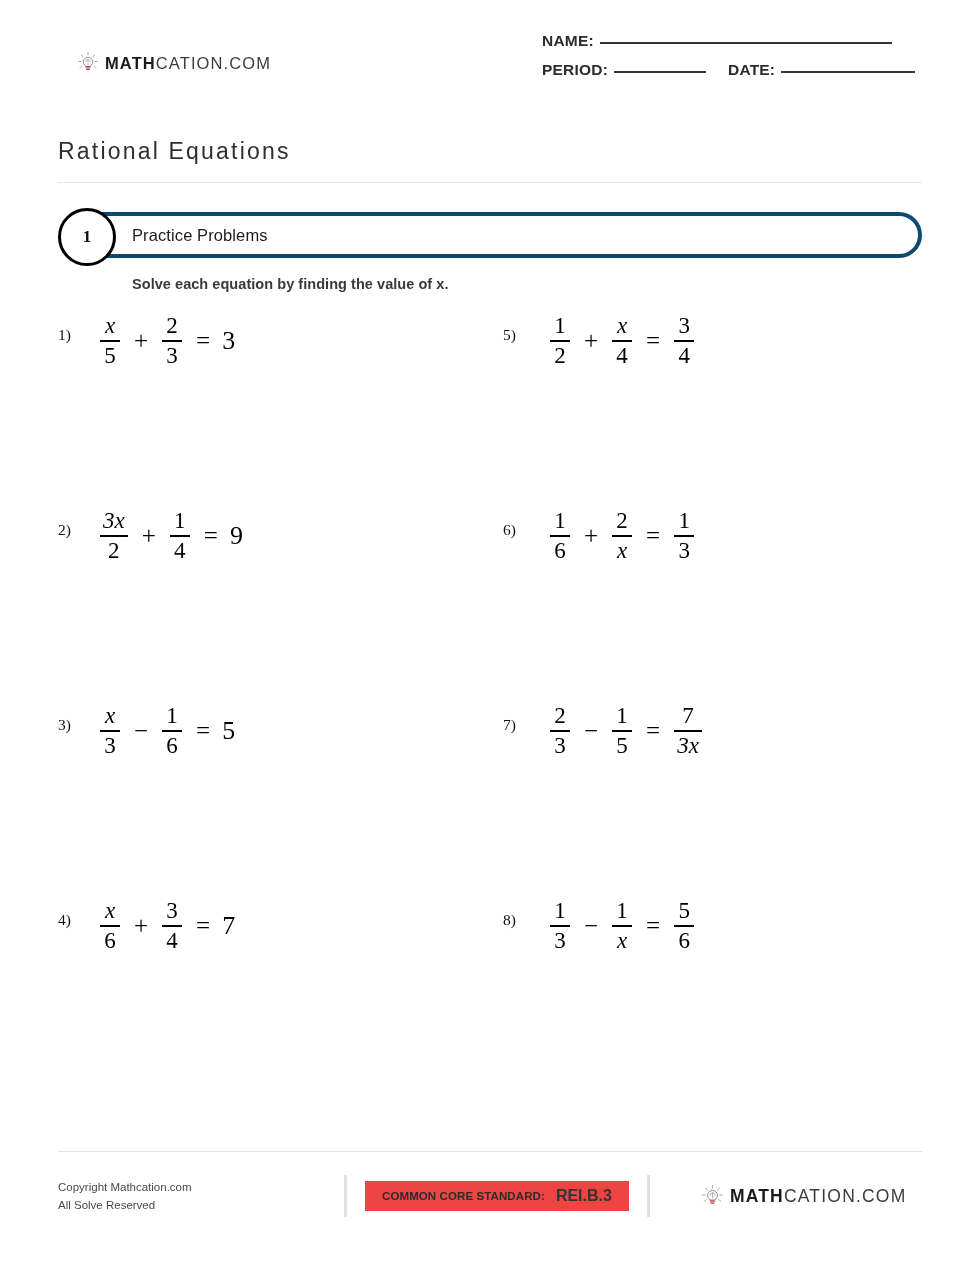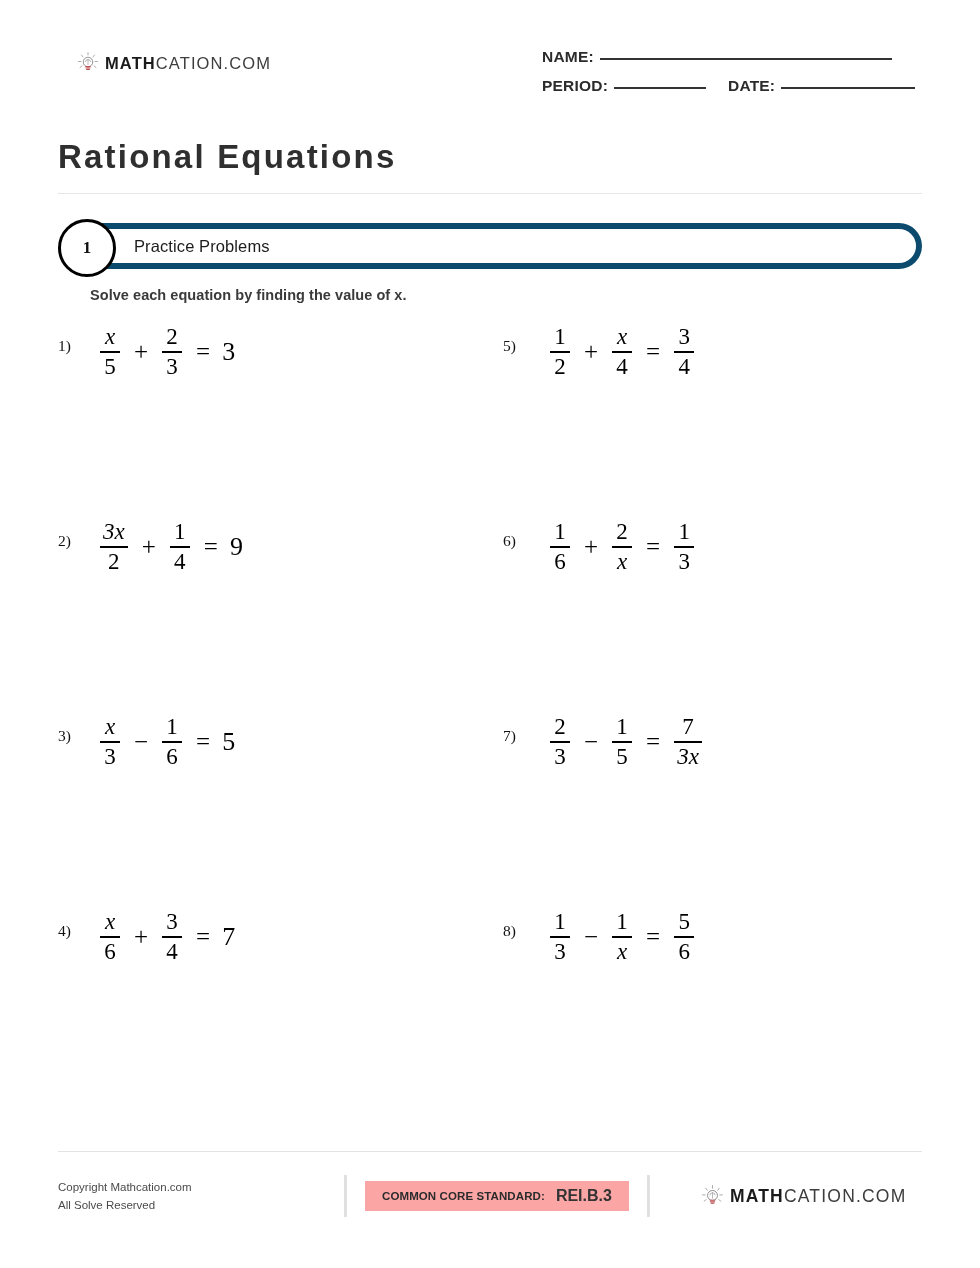--- a/index.html
+++ b/index.html
@@ -44,21 +44,21 @@
   .brand-text {
     font-size: 16.5px;
     letter-spacing: 1.1px;
     white-space: nowrap;
     color: #1a1a1a;
   }
   .brand-text .b1 { font-weight: bold; }
   .brand-text .b2 { font-weight: normal; color: #3d3d3d; text-align: center; }
 
   .fields {
-    margin-top: 16px;
+    margin-top: 0;
     width: 380px;
   }
   .field-row {
     display: flex;
     align-items: baseline;
     font-size: 15.5px;
     font-weight: bold;
     color: #2b2b2b;
     letter-spacing: .2px;
     margin-bottom: 11px;
@@ -70,22 +70,22 @@
     position: relative;
     top: -2px;
   }
   .rule.name { width: 292px; }
   .rule.period { width: 92px; }
   .rule.date { width: 134px; }
   .gap { width: 22px; }
 
   
   .title {
-    font-size: 33px;
-    font-weight: bold;
+    font-size: 23px;
+    font-weight: normal;
     letter-spacing: 2.2px;
     color: #2f2f2f;
     margin-top: 28px;
   }
   .divider {
     height: 1px;
     background: #e6e6e6;
     margin-top: 17px;
   }
   .subtitle {
@@ -101,21 +101,21 @@
     position: relative;
     margin-top: 29px;
     height: 46px;
   }
   .banner {
     position: absolute;
     left: 12px;
     right: 0;
     top: 0;
     height: 46px;
-    border: 6px solid #0c4a6e;
+    border: 4px solid #0c4a6e;
     border-radius: 23px;
     box-sizing: border-box;
     display: flex;
     align-items: center;
   }
   .banner-label {
     font-size: 16.5px;
     color: #1c1c1c;
     margin-left: 58px;
     letter-spacing: .1px;
@@ -136,21 +136,21 @@
     font-size: 17px;
     font-weight: bold;
     color: #111;
   }
 
   .instructions {
     font-size: 14.5px;
     font-weight: bold;
     color: #3a3a3a;
     margin-top: 18px;
-    margin-left: 32px;
+    margin-left: 74px;
     letter-spacing: .05px;
   }
 
   
   .problems {
     margin-top: 22px;
     display: grid;
     grid-template-columns: 445px 1fr;
     grid-auto-rows: 195px;
   }
@@ -229,21 +229,21 @@
     line-height: 1.6;
     width: 286px;
   }
   .vbar {
     width: 3px;
     height: 42px;
     background: #e0e0e0;
     flex: 0 0 auto;
   }
   .ccs {
-    background: #fca5a5;
+    background: #ef4444;
     height: 30px;
     display: flex;
     align-items: center;
     gap: 11px;
     padding: 0 17px;
     margin-left: 18px;
     margin-right: 18px;
   }
   .ccs-label {
     font-size: 11.5px;

